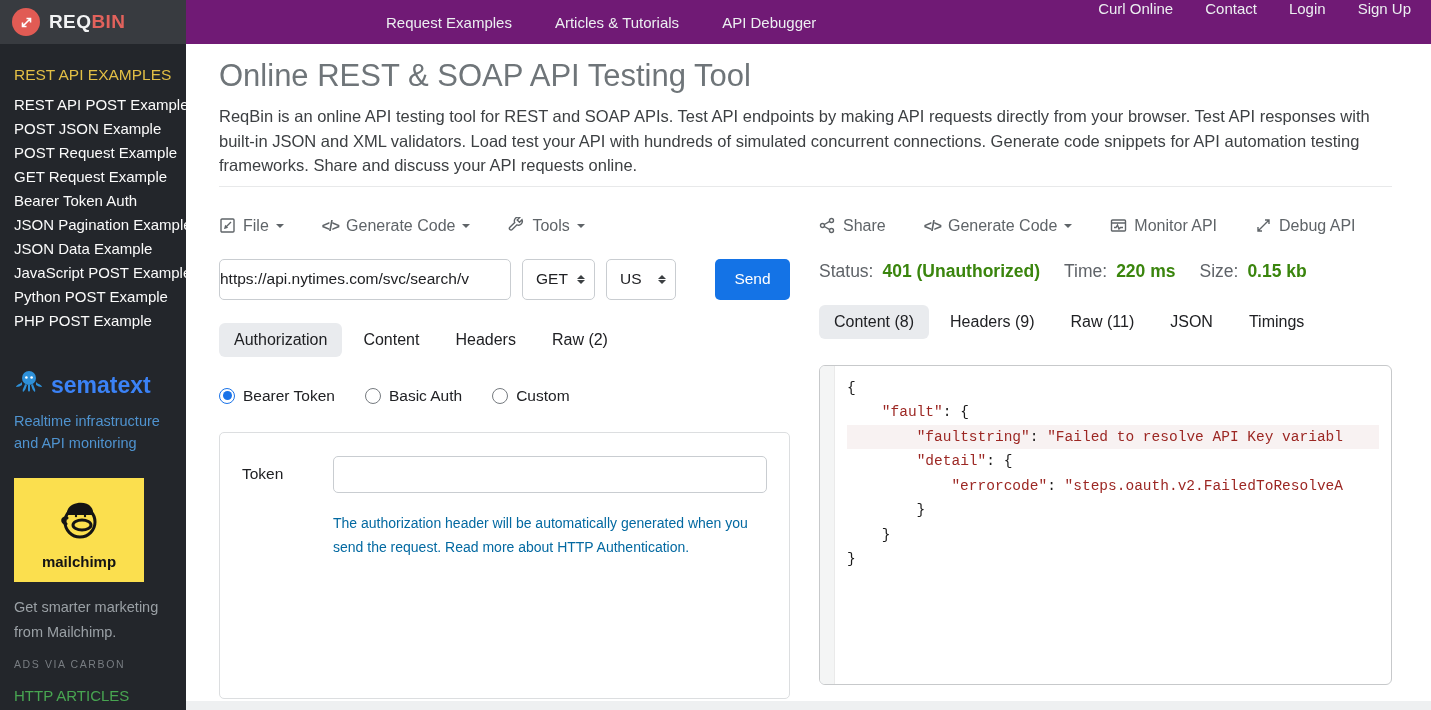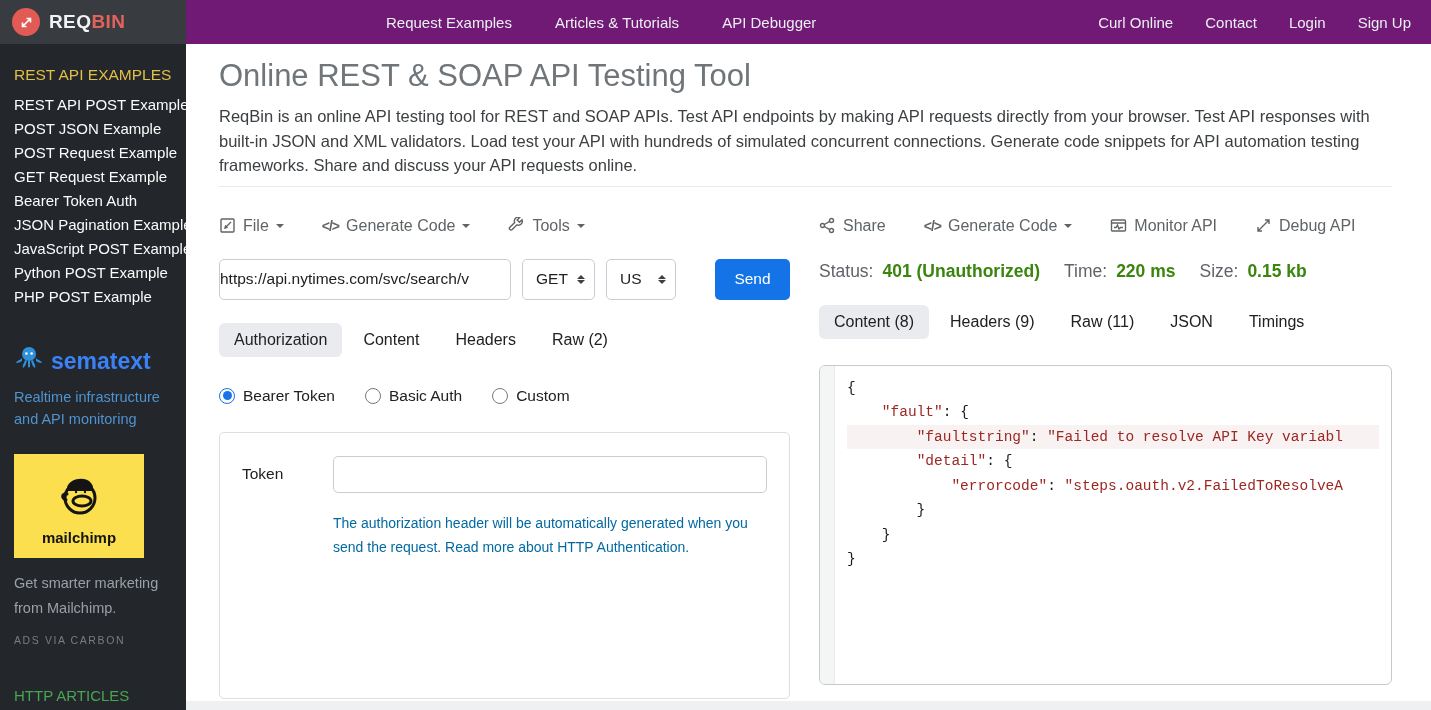--- a/index.html
+++ b/index.html
@@ -6,21 +6,21 @@
   html,body { width:1431px; height:710px; overflow:hidden;
     font-family:"Liberation Sans", sans-serif; background:#fff; }
 
   
   .topnav { height:44px; background:#701a75; display:flex; align-items:stretch; color:#eceff1; }
   .logo-area { width:186px; background:#383b40; display:flex; align-items:center; padding-left:12px; gap:9px; flex:none; cursor:pointer; }
   .logo-circle { width:28px; height:28px; border-radius:50%; background:#e15b54; display:flex; align-items:center; justify-content:center; flex:none; }
   .brand { font-size:19px; font-weight:700; letter-spacing:.4px; }
   .brand .p1 { color:#f2f3f4; } .brand .p2 { color:#e2625c; }
   .nav-center { display:flex; gap:43px; margin-left:200px; align-items:center; font-size:15px; }
-  .nav-right { margin-left:auto; display:flex; gap:32px; padding-right:20px; align-items:center; font-size:15px; }
+  .nav-right { margin-left:auto; display:flex; gap:32px; padding-right:20px; align-items:flex-start; font-size:15px; }
   .nav-item { cursor:pointer; white-space:nowrap; }
 
   
   .layout { display:flex; height:666px; }
 
   
   .sidebar { width:186px; flex:none; background:#23262b; color:#fbfbfb; padding:22px 0 0 14px; position:relative; overflow:hidden; }
   .sb-title { color:#e2bf45; font-size:15.5px; margin-bottom:9px; white-space:nowrap; }
   .sb-item { font-size:15px; line-height:24px; white-space:nowrap; overflow:hidden; width:172px; cursor:pointer; }
   .sema { margin-top:36px; cursor:pointer; }
@@ -123,20 +123,21 @@
 
   <div class="sidebar">
     <div class="sb-title">REST API EXAMPLES</div>
     <div>
         <div class="sb-item">REST API POST Example</div>
         <div class="sb-item">POST JSON Example</div>
         <div class="sb-item">POST Request Example</div>
         <div class="sb-item">GET Request Example</div>
         <div class="sb-item">Bearer Token Auth</div>
         <div class="sb-item">JSON Pagination Example</div>
+        <div class="sb-item">JSON Data Example</div>
         <div class="sb-item">JavaScript POST Example</div>
         <div class="sb-item">Python POST Example</div>
         <div class="sb-item">PHP POST Example</div>
       </div>
 
     <div class="sema">
       <div class="sema-row">
         <span>
           <svg width="30" height="26" viewBox="0 0 30 26">
             <g fill="#2e90d8">

